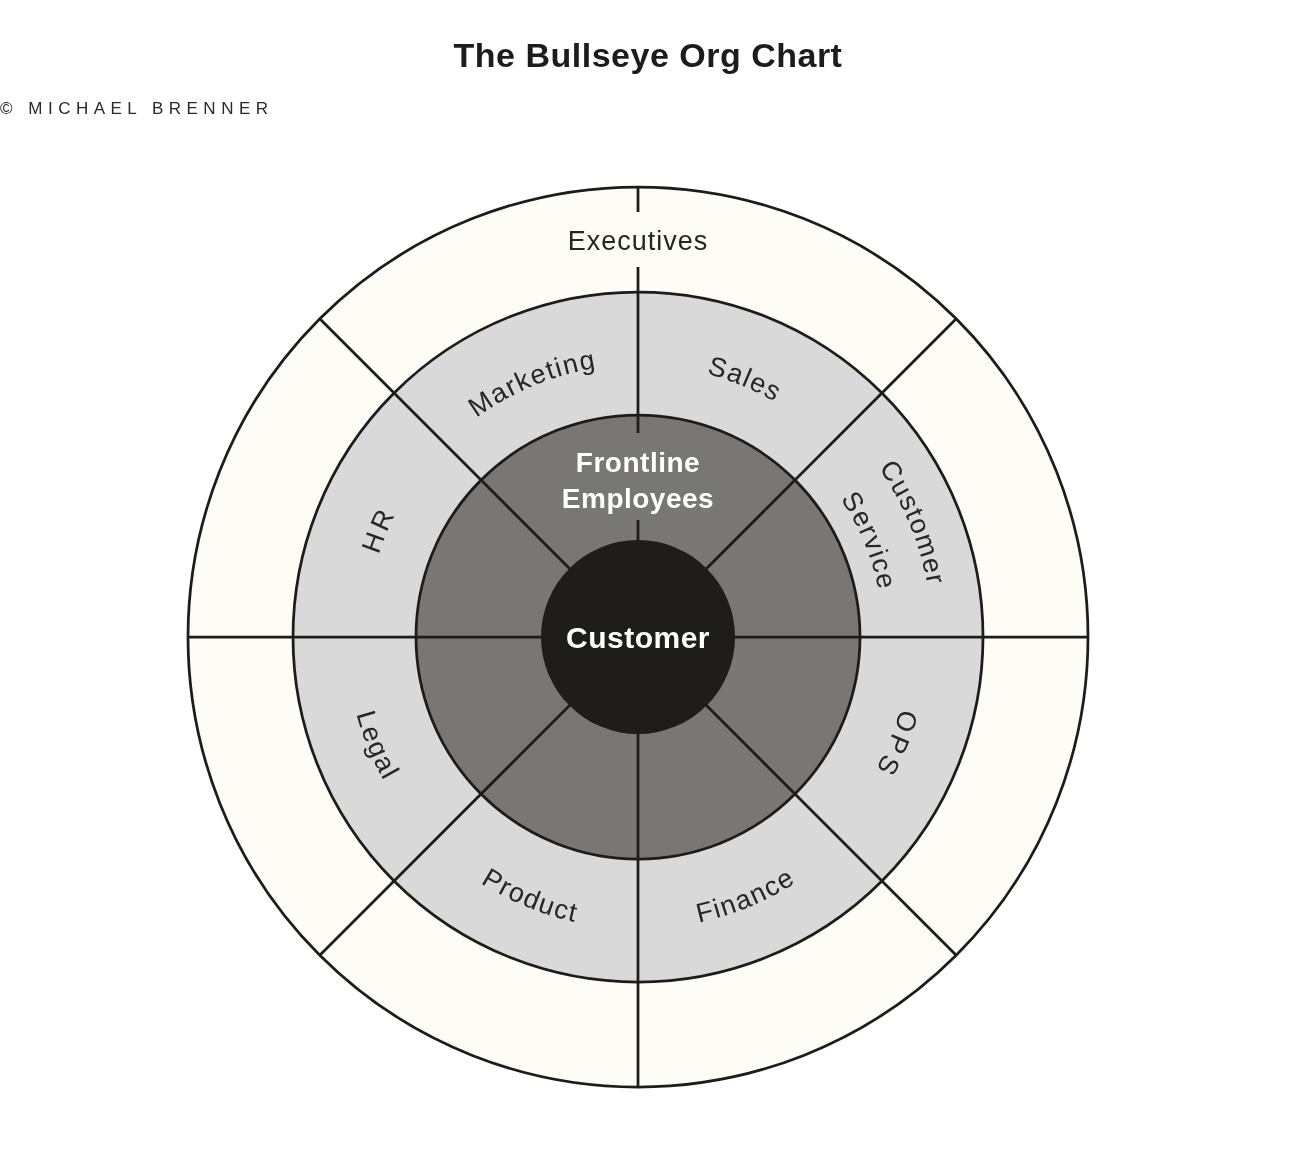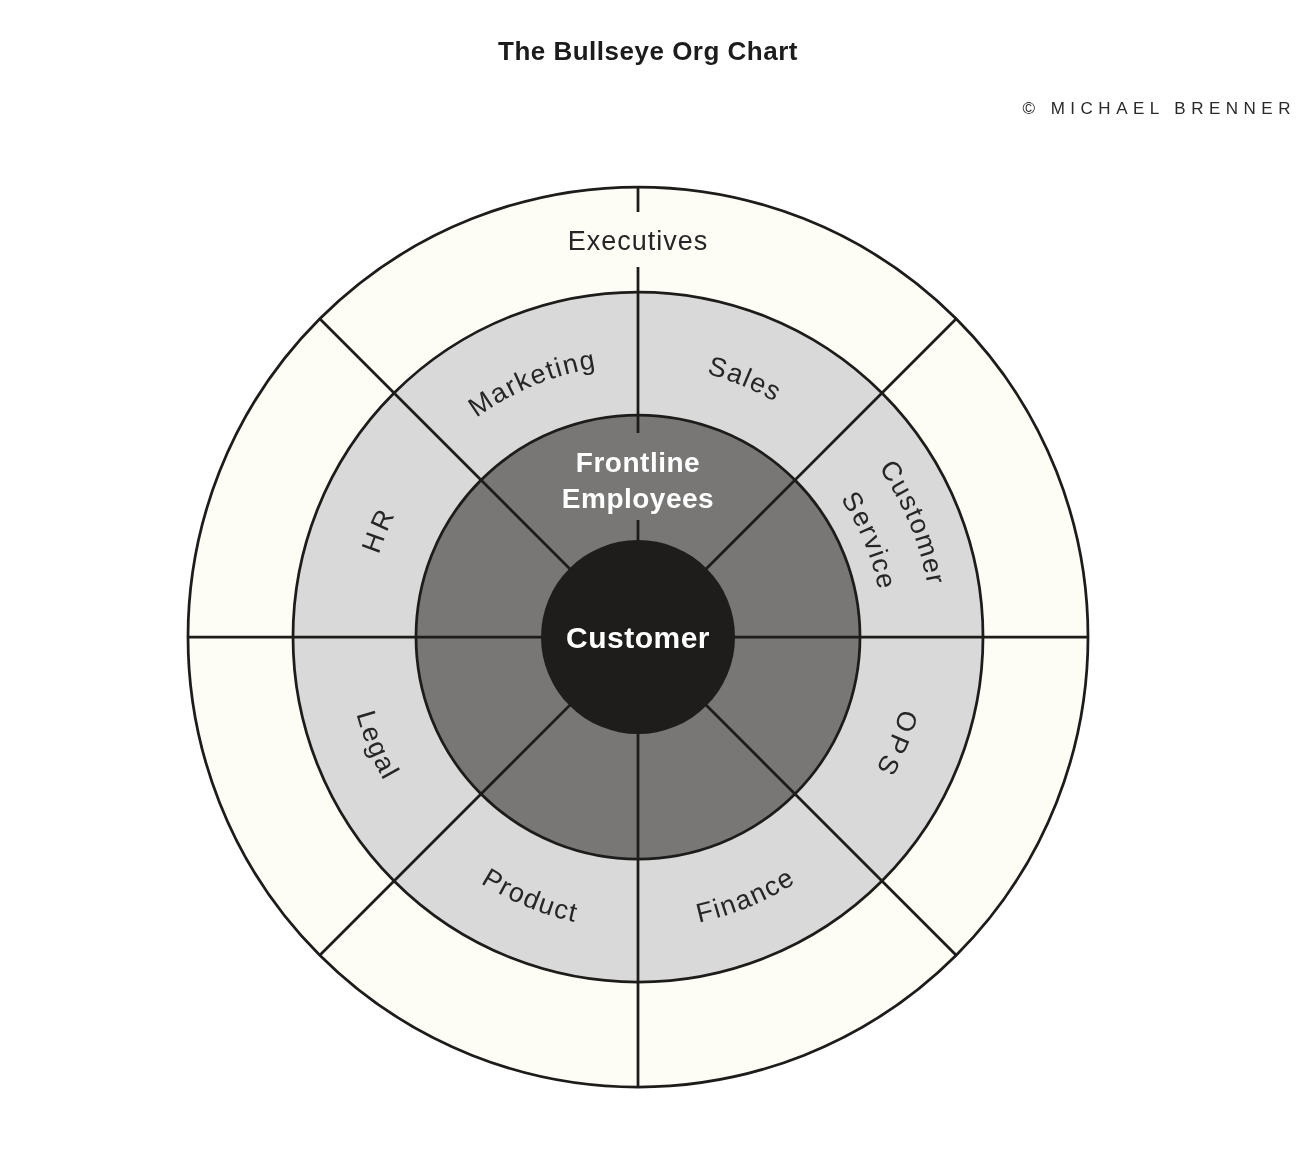--- a/index.html
+++ b/index.html
@@ -11,31 +11,31 @@
     font-family: "Liberation Sans", sans-serif;
     overflow: hidden;
   }
   .page-title {
     position: absolute;
     top: 36px;
     left: 0;
     width: 100%;
     margin: 0;
     text-align: center;
-    font-size: 26px;
+    font-size: 34px;
     font-weight: bold;
     letter-spacing: 0.5px;
     color: #1c1c1c;
   }
   .byline {
     position: absolute;
     top: 99px;
     left: 0;
     width: 100%;
-    text-align: right;
+    text-align: left;
     font-size: 17px;
     font-weight: 400;
     letter-spacing: 5.5px;
     color: #2a2a2a;
   }
   svg.chart { position: absolute; left: 0; top: 0; }
   .ring-label {
     font-family: "Liberation Sans", sans-serif;
     font-size: 27px;
     fill: #262626;

